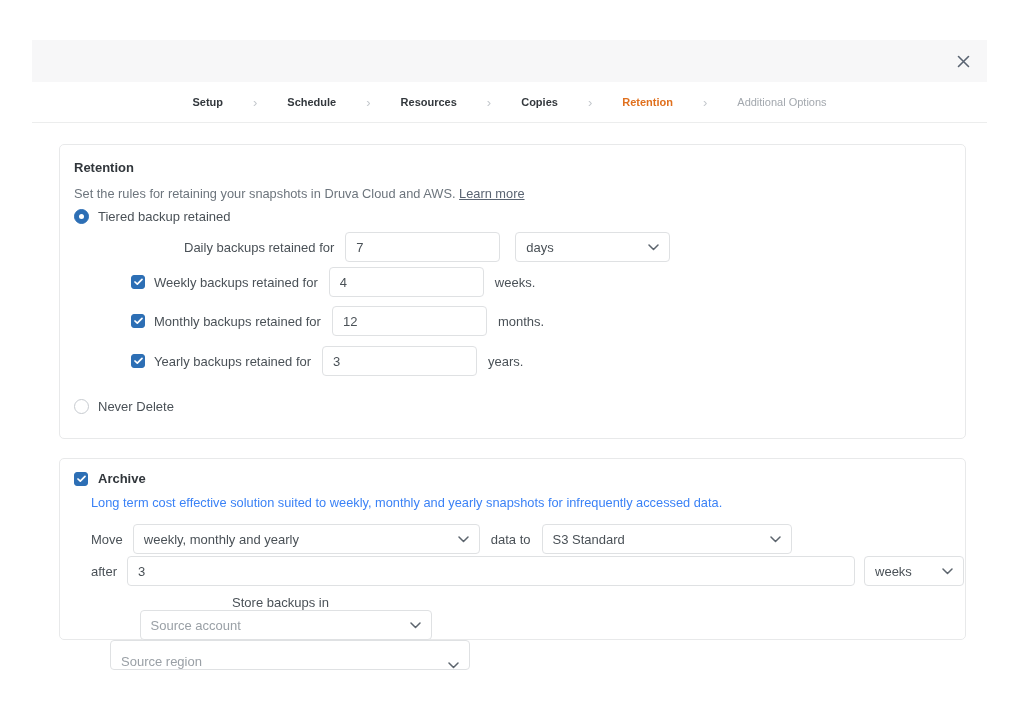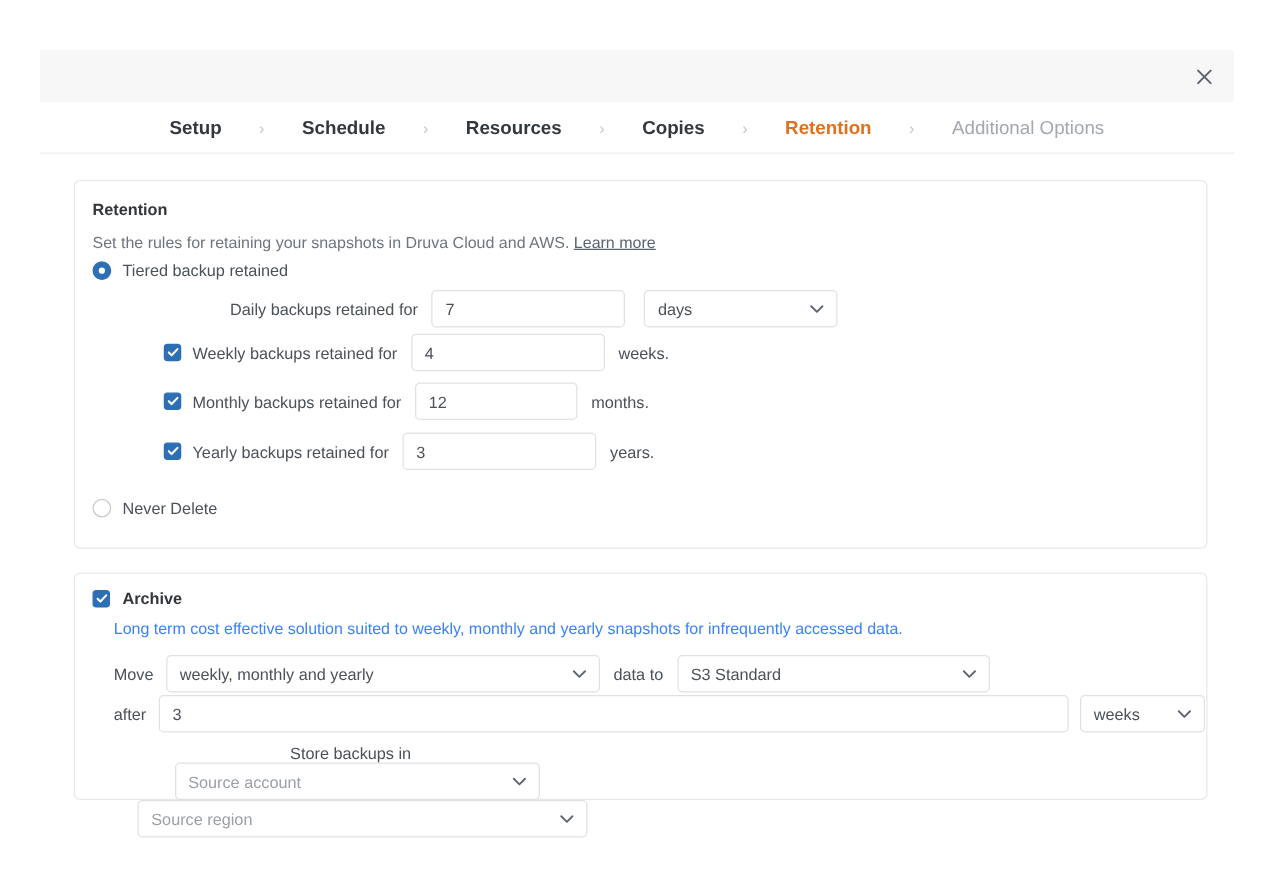--- a/index.html
+++ b/index.html
@@ -53,21 +53,21 @@
     display: flex;
     align-items: center;
     justify-content: center;
   }
   .steps {
     display: flex;
     align-items: center;
     gap: 0px;
   }
   .step {
-    font-size: 15px;
+    font-size: 11px;
     font-weight: bold;
     color: #33383d;
     padding: 0 8px;
     cursor: pointer;
     white-space: nowrap;
   }
   .step.active { color: #e0701e; }
   .step.muted { color: #a3a8ae; font-weight: normal; }
   .step-sep {
     font-size: 13px;
@@ -271,21 +271,21 @@
       <span class="lbl" style="margin-left:11px;">weeks.</span>
     </div>
 
     <div class="row" style="top:161px; left:71px;">
       <span class="cb">
         <svg width="9" height="8" viewBox="0 0 9 8">
             <path d="M1 4 L3.3 6.2 L8 1.3" fill="none" stroke="#ffffff" stroke-width="1.7" stroke-linecap="round" stroke-linejoin="round"></path>
           </svg>
       </span>
       <span class="lbl" style="margin-left:9px;">Monthly backups retained for</span>
-      <span class="field" style="width:130px; margin-left:11px;">12</span>
+      <span class="field" style="width:155px; margin-left:11px;">12</span>
       <span class="lbl" style="margin-left:11px;">months.</span>
     </div>
 
     <div class="row" style="top:201px; left:71px;">
       <span class="cb">
         <svg width="9" height="8" viewBox="0 0 9 8">
             <path d="M1 4 L3.3 6.2 L8 1.3" fill="none" stroke="#ffffff" stroke-width="1.7" stroke-linecap="round" stroke-linejoin="round"></path>
           </svg>
       </span>
       <span class="lbl" style="margin-left:9px;">Yearly backups retained for</span>
@@ -350,21 +350,21 @@
     <div class="row" style="top:136px; left:31px;flex-direction:column;">
       <span class="lbl">Store backups in</span>
       <span class="select" style="width:292px; margin-left:10px;">
         <span class="val placeholder">Source account</span>
         <span class="chev">
           <svg width="11" height="7" viewBox="0 0 11 7">
               <path d="M1 1 L5.5 5.5 L10 1" fill="none" stroke="#5d656e" stroke-width="1.5" stroke-linecap="round" stroke-linejoin="round"></path>
             </svg>
         </span>
       </span>
-      <span class="select" style="width:360px; margin-left:19px;">
+      <span class="select" style="width:360px; margin-left:19px;align-items:flex-end;">
         <span class="val placeholder">Source region</span>
         <span class="chev">
           <svg width="11" height="7" viewBox="0 0 11 7">
               <path d="M1 1 L5.5 5.5 L10 1" fill="none" stroke="#5d656e" stroke-width="1.5" stroke-linecap="round" stroke-linejoin="round"></path>
             </svg>
         </span>
       </span>
     </div>
 
   </div>

